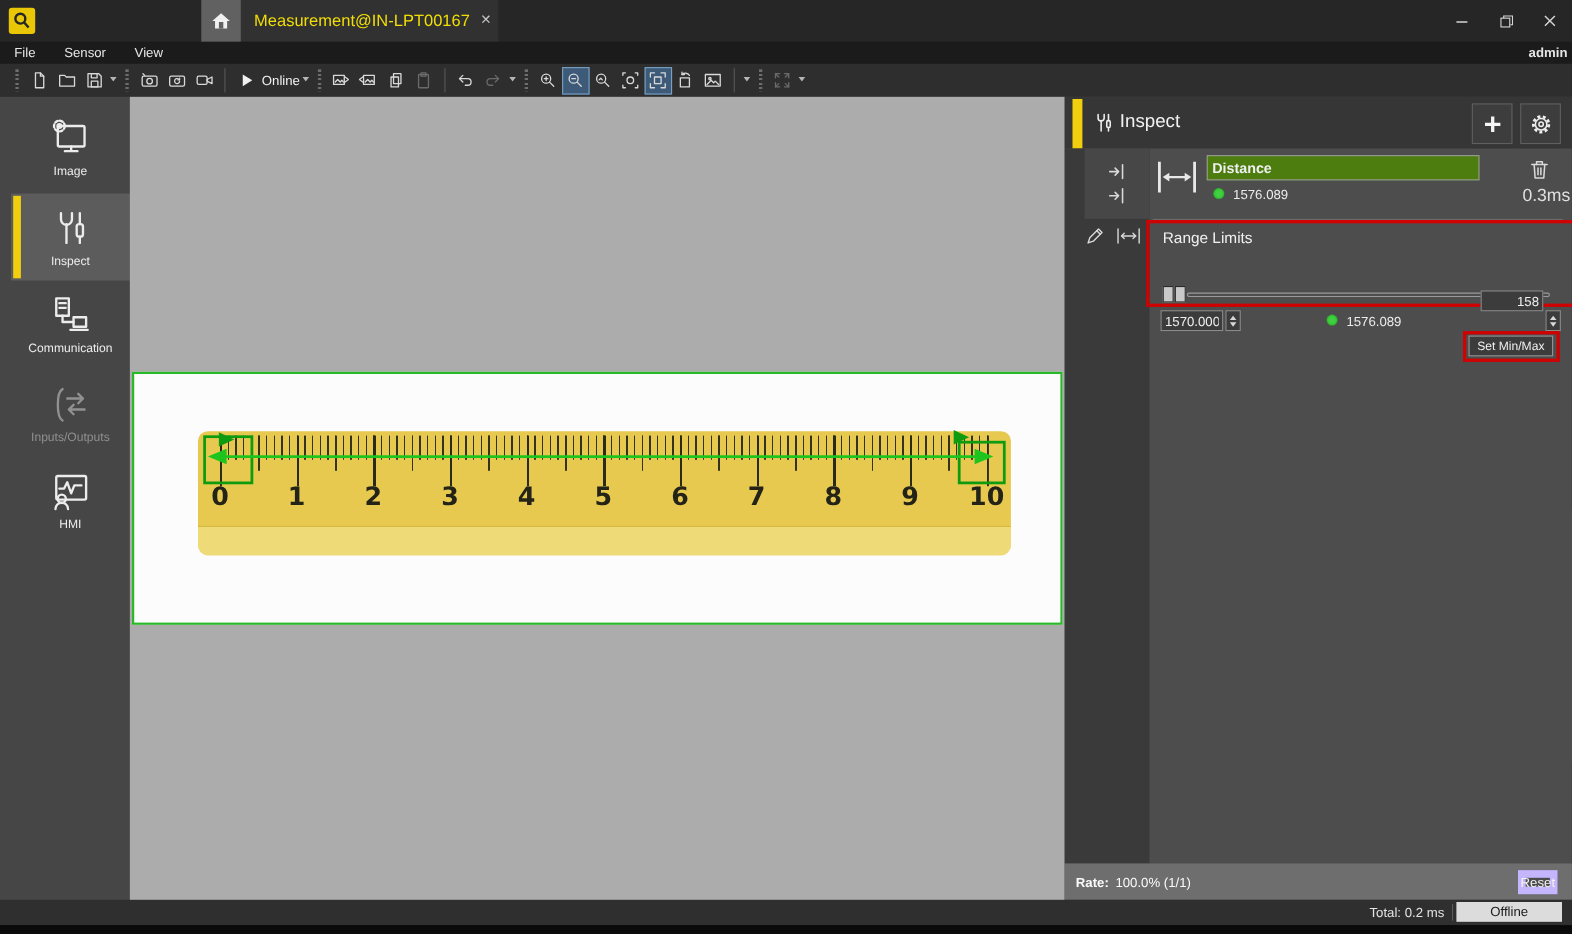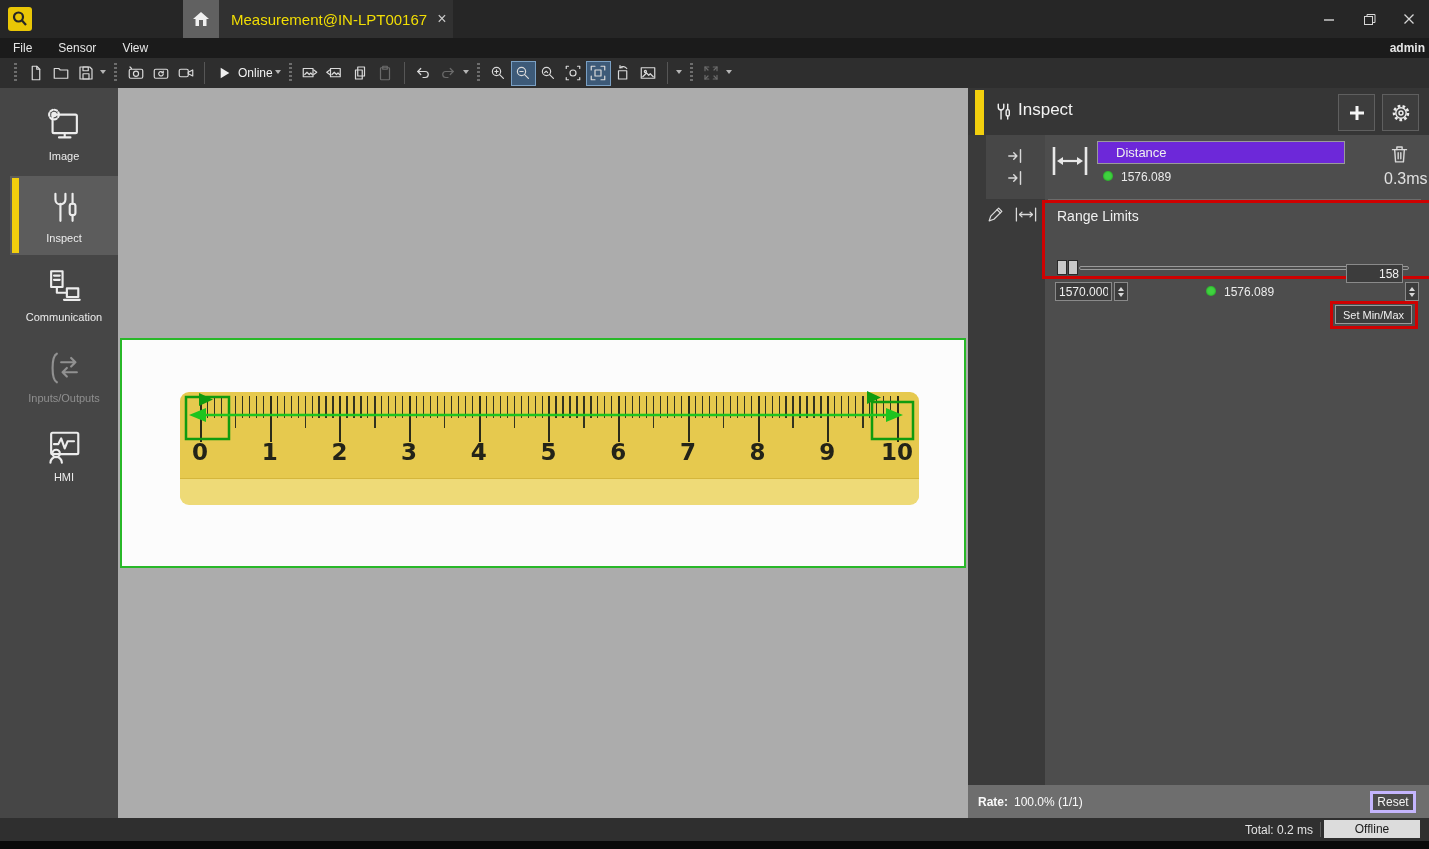--- a/index.html
+++ b/index.html
@@ -62,22 +62,22 @@
   .rpanel-bg{left:968px;top:88px;width:461px;height:730px;background:#4d4d4d;}
   .rheader{left:968px;top:88px;width:461px;height:47px;background:#363636;}
   .raccent{left:975px;top:90px;width:9px;height:45px;background:#f2cf0e;}
   .rtitle{left:1018px;top:100px;font-size:17px;color:#f2f2f2;}
   .rtitle-icon{left:992px;top:101px;}
   .hdr-btn{width:37px;height:37px;background:#3d3d3d;border:1px solid #5f5f5f;box-sizing:border-box;display:flex;align-items:center;justify-content:center;}
   .tool-strip{left:968px;top:135px;width:77px;height:650px;background:#3a3a3a;}
   .steps-box{left:986px;top:135px;width:59px;height:64px;background:#474747;display:flex;flex-direction:column;align-items:center;justify-content:center;gap:6px;}
   .strip-row{left:981px;top:205px;width:62px;display:flex;gap:9px;align-items:center;justify-content:center;}
 
-  .name-input{left:1097px;top:141px;width:248px;height:23px;background:#6d28d9;border:1px solid #9a9a9a;
-      color:#f0f0f0;font-size:13px;padding:0 18px;box-sizing:border-box;font-family:"Liberation Sans",sans-serif;}
+  .name-input{left:1097px;top:141px;width:248px;height:23px;background:#4d7c0f;border:1px solid #9a9a9a;
+      color:#f0f0f0;font-size:13px;padding:0 4px;box-sizing:border-box;font-family:"Liberation Sans",sans-serif;font-weight:bold;}
   .dot{width:10px;height:10px;border-radius:50%;background:#3fd23f;box-shadow:0 0 2px #1a7a1a inset;}
   .val-text{font-size:12px;color:#ececec;}
   .time-text{font-size:16px;color:#e0e0e0;}
   .divider{left:1048px;top:199px;width:373px;height:1px;background:#6b6b6b;}
 
   .red-box{border:3px solid #cf0101;box-sizing:border-box;}
   .range-box{left:1042px;top:200px;width:424px;height:79px;}
   .range-title{position:absolute;left:12px;top:5px;font-size:14px;color:#f0f0f0;}
   .normal-bar{position:absolute;left:12px;top:30px;width:350px;height:24px;background:#3c3c3c;border:1px solid #818181;box-sizing:border-box;}
   .normal-block{position:absolute;left:1px;top:1px;width:18px;height:20px;background:#b4b4b4;}
@@ -90,21 +90,21 @@
   .spinner{width:14px;height:19px;background:#3c3c3c;border:1px solid #8a8a8a;box-sizing:border-box;display:flex;flex-direction:column;align-items:center;justify-content:center;gap:2px;}
   .sp-up{width:0;height:0;border-left:3px solid transparent;border-right:3px solid transparent;border-bottom:4px solid #d8d8d8;}
   .sp-dn{width:0;height:0;border-left:3px solid transparent;border-right:3px solid transparent;border-top:4px solid #d8d8d8;}
   .setminmax{left:1335px;top:305px;width:77px;height:19px;background:#3c3c3c;border:1px solid #9a9a9a;box-sizing:border-box;
       color:#f0f0f0;font-size:11px;display:flex;align-items:center;justify-content:center;}
   .set-red{left:1330px;top:301px;width:88px;height:28px;}
 
   .rate-bar{left:968px;top:785px;width:461px;height:33px;background:#6e6e6e;display:flex;align-items:center;padding:0 10px;box-sizing:border-box;}
   .rate-label{font-weight:bold;color:#fafafa;font-size:12px;margin-right:6px;}
   .rate-value{color:#fafafa;font-size:12px;}
-  .reset-btn{position:absolute;right:13px;top:6px;width:46px;height:22px;background:#4c4c4c;border:3px solid #c4b5fd;box-sizing:border-box;
+  .reset-btn{position:absolute;right:13px;top:6px;width:36px;height:22px;background:#4c4c4c;border:7px solid #c4b5fd;box-sizing:border-box;
       color:#f2f2f2;font-size:12px;display:flex;align-items:center;justify-content:center;}
 
   
   .statusbar{left:0;top:818px;width:1429px;height:23px;background:#2f2f2f;}
   .total-text{position:absolute;right:116px;top:5px;font-size:12px;color:#e3e3e3;}
   .status-sep{position:absolute;left:1320px;top:4px;width:1px;height:15px;background:#5a5a5a;}
   .offline-box{position:absolute;left:1324px;top:2px;width:96px;height:18px;background:#dcdcdc;color:#1a1a1a;
       font-size:12px;display:flex;align-items:center;justify-content:center;}
   .bottom-strip{left:0;top:841px;width:1429px;height:8px;background:#0a0a0a;}
 </style>

